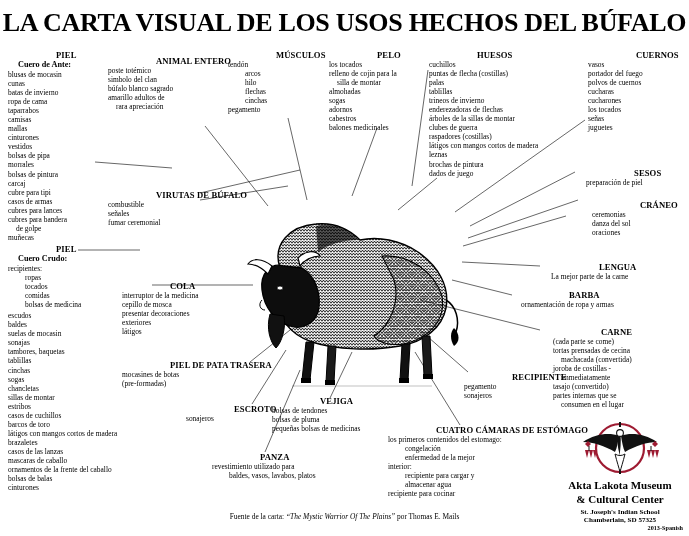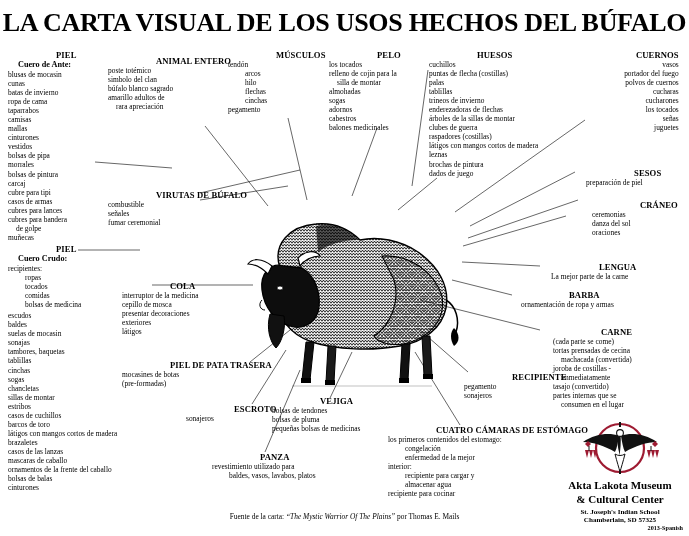--- a/index.html
+++ b/index.html
@@ -364,21 +364,21 @@
       <li>los primeros contenidos del estomago:</li>
       <li class="ind2">congelación</li>
       <li class="ind2">enfermedad de la mejor</li>
       <li>interior:</li>
       <li class="ind2">recipiente para cargar y</li>
       <li class="ind2">almacenar agua</li>
       <li>recipiente para cocinar</li>
     </ul>
   </div>
 
-  <div class="blk" style="left:588px; top:50px;text-align:right;">
+  <div class="blk" style="left:588px; top:50px;">
     <div class="hd">CUERNOS</div>
     <ul class="items ind1">
       <li>vasos</li>
       <li>portador del fuego</li>
       <li>polvos de cuernos</li>
       <li>cucharas</li>
       <li>cucharones</li>
       <li>los tocados</li>
       <li>señas</li>
       <li>juguetes</li>

